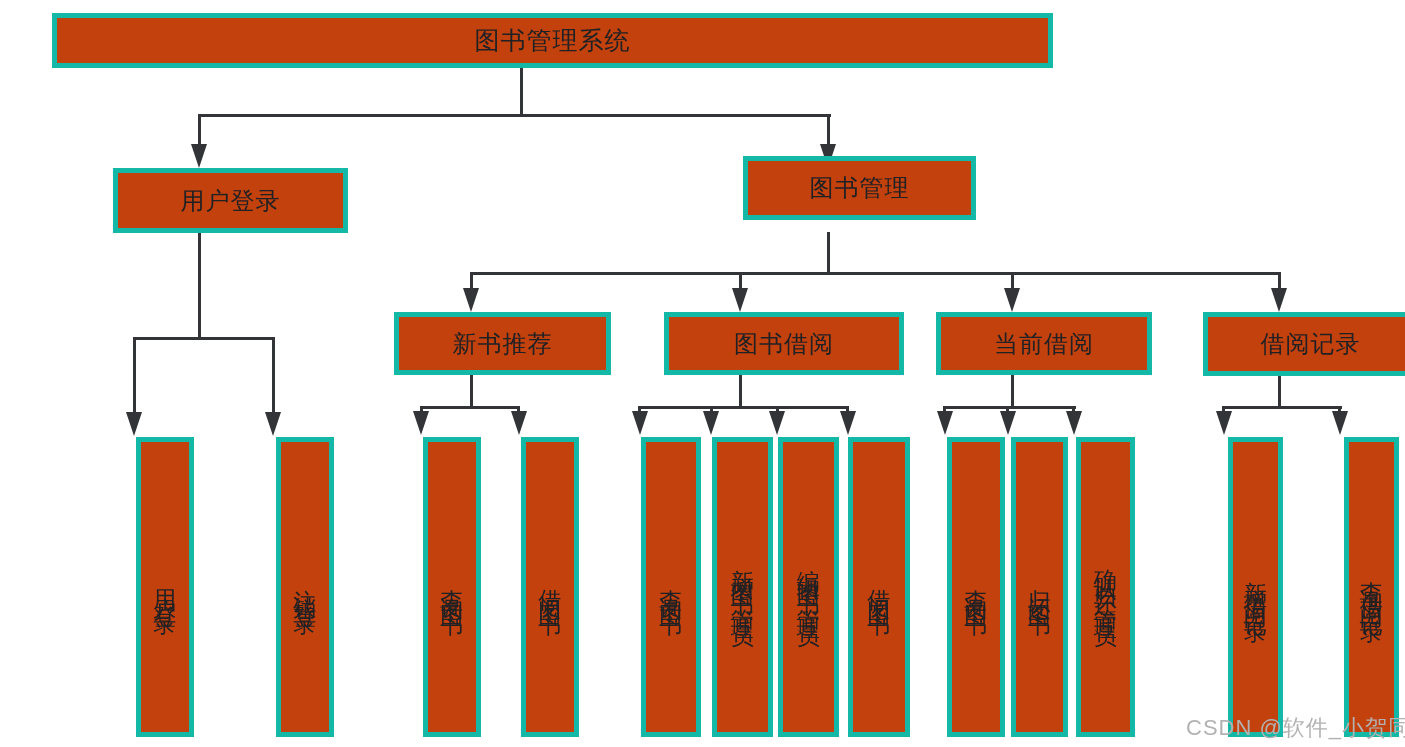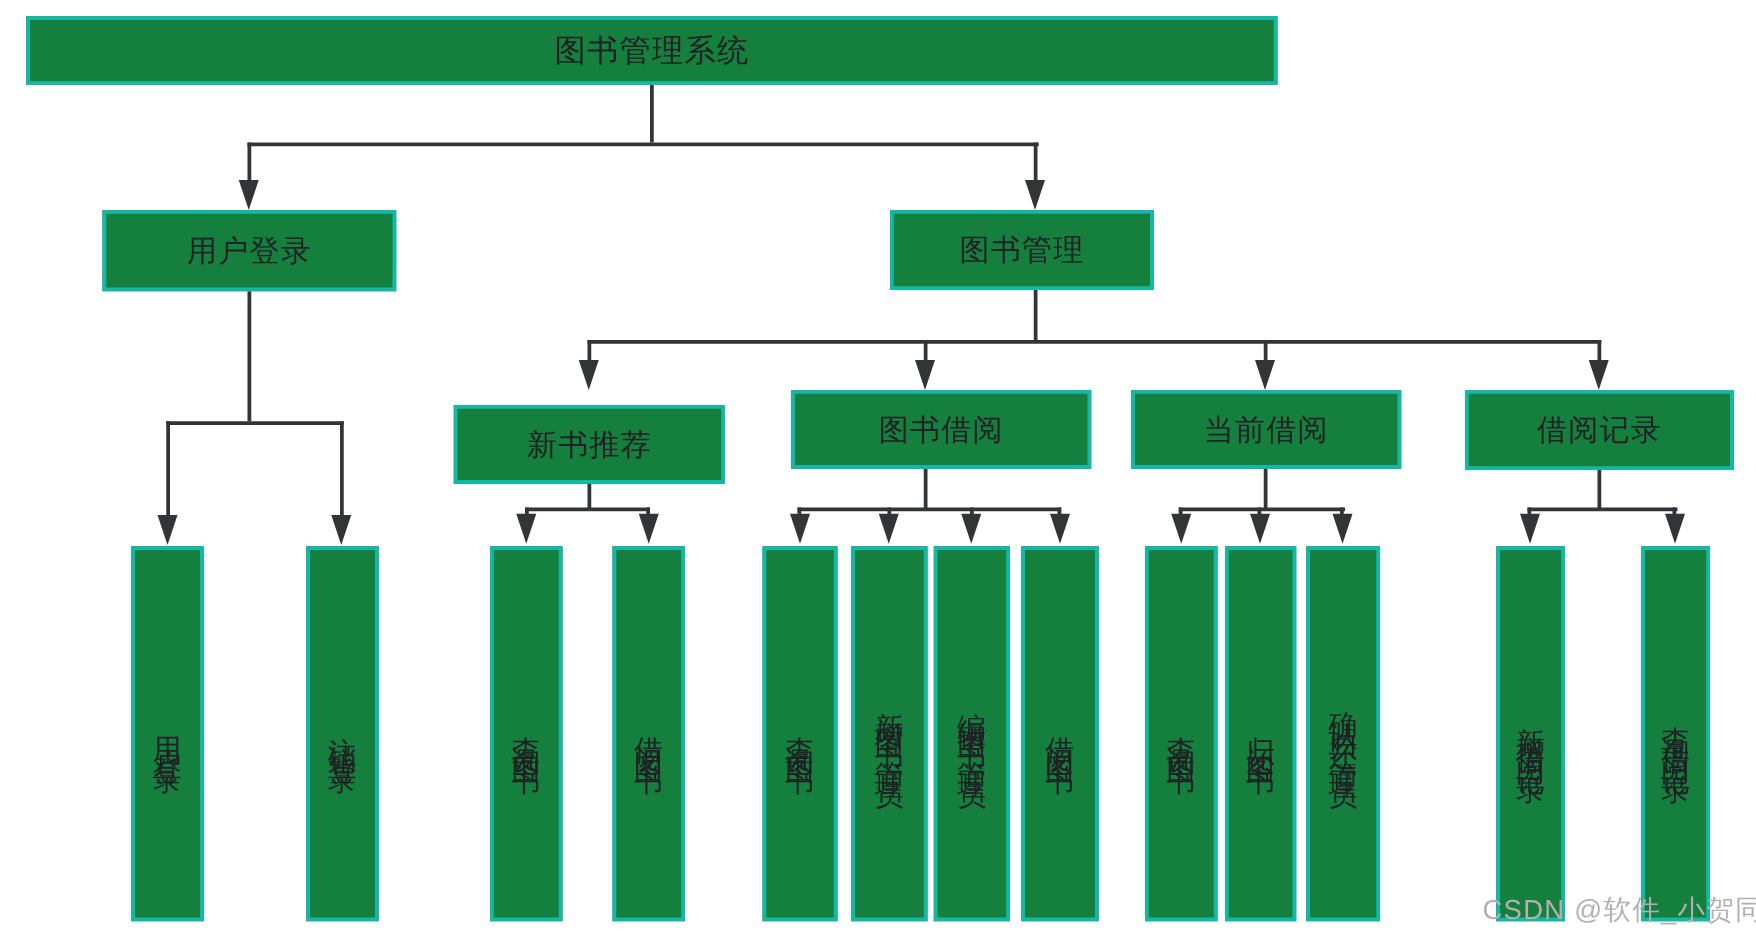--- a/index.html
+++ b/index.html
@@ -3,23 +3,23 @@
 <meta charset="utf-8">
 <style>
   html,body { margin:0; padding:0; background:#ffffff; }
   .stage {
     position:relative; width:1405px; height:747px; background:#ffffff;
     font-family:"Liberation Sans","DejaVu Sans",sans-serif;
     color:#202124; overflow:hidden;
   }
   .box {
     position:absolute; box-sizing:border-box;
-    border:3px solid #14b8a6; background:#15803d;
+    border:5px solid #14b8a6; background:#c2410c;
     display:flex; align-items:center; justify-content:center;
-    font-size:25px; letter-spacing:1px; text-align:center;
+    font-size:25px; letter-spacing:1px; text-align:center;margin-left:31px;
   }
   .lvl2 { font-size:24px; }
   .lvl3 { font-size:24px; }
   .leaf { }
   .vtext {
     writing-mode:vertical-rl; text-orientation:mixed;
     font-size:23px; letter-spacing:8px; line-height:1.15;
   }
   .vl, .hl { position:absolute; background:#333438; }
   .vl { width:3px; }
@@ -94,23 +94,23 @@
   <div class="vl" style="left:1278px;top:376px;height:32px"></div>
   <div class="hl" style="left:1222px;top:406px;width:120px"></div>
   <div class="vl" style="left:1222px;top:406px;height:7px"></div>
   <div class="ar" style="left:1216px;top:411px"></div>
   <div class="vl" style="left:1338px;top:406px;height:7px"></div>
   <div class="ar" style="left:1332px;top:411px"></div>
 
   <div class="box" style="left:21px;top:13px;width:1001px;height:55px">图书管理系统</div>
 
   <div class="box lvl2" style="left:82px;top:168px;width:235px;height:65px">用户登录</div>
-  <div class="box lvl2" style="left:712px;top:168px;width:211px;height:64px">图书管理</div>
+  <div class="box lvl2" style="left:712px;top:156px;width:233px;height:64px">图书管理</div>
 
-  <div class="box lvl3" style="left:363px;top:324px;width:217px;height:63px">新书推荐</div>
+  <div class="box lvl3" style="left:363px;top:312px;width:217px;height:63px">新书推荐</div>
   <div class="box lvl3" style="left:633px;top:312px;width:240px;height:63px">图书借阅</div>
   <div class="box lvl3" style="left:905px;top:312px;width:216px;height:63px">当前借阅</div>
   <div class="box lvl3" style="left:1172px;top:312px;width:215px;height:64px">借阅记录</div>
 
   <div class="box leaf" style="left:105px;top:437px;width:58px;height:300px">
     <span class="vtext">用户登录</span>
   </div>
   <div class="box leaf" style="left:245px;top:437px;width:58px;height:300px">
     <span class="vtext">注销登录</span>
   </div>

